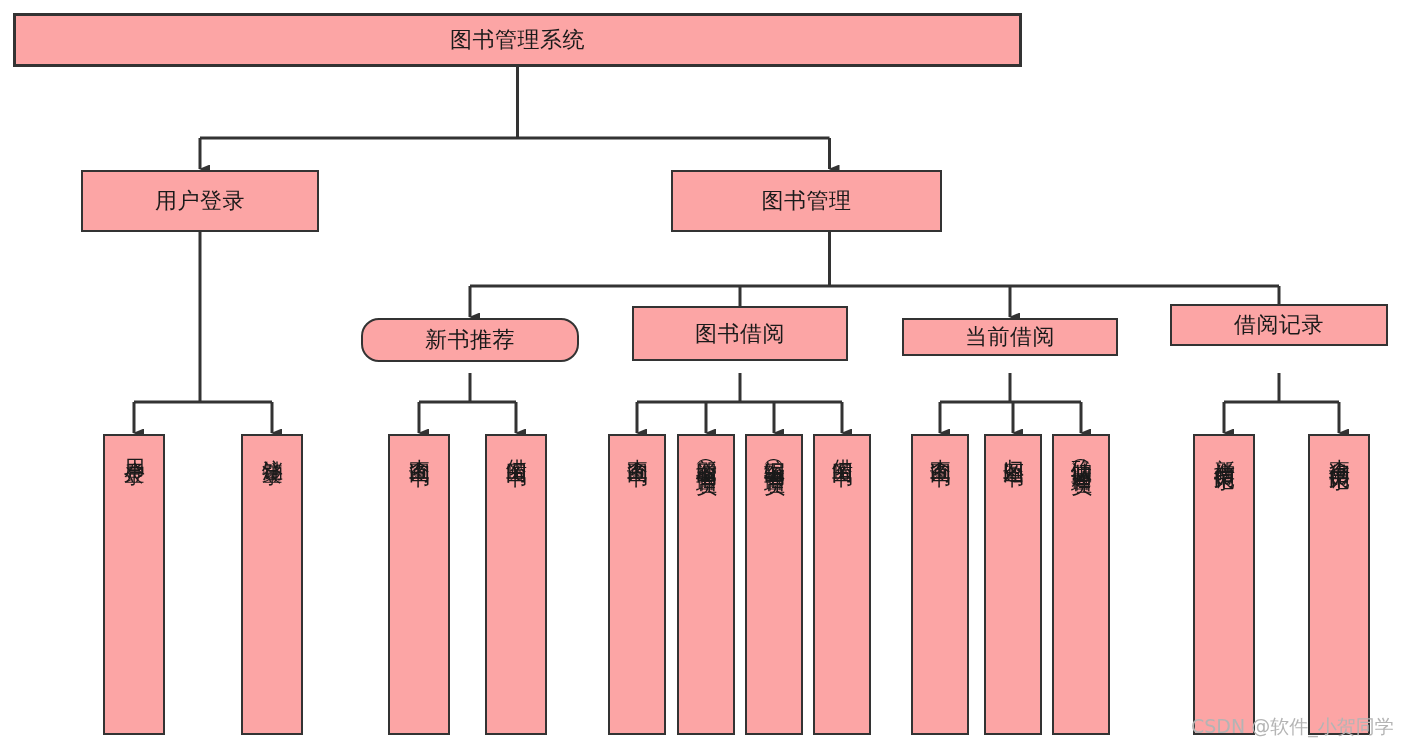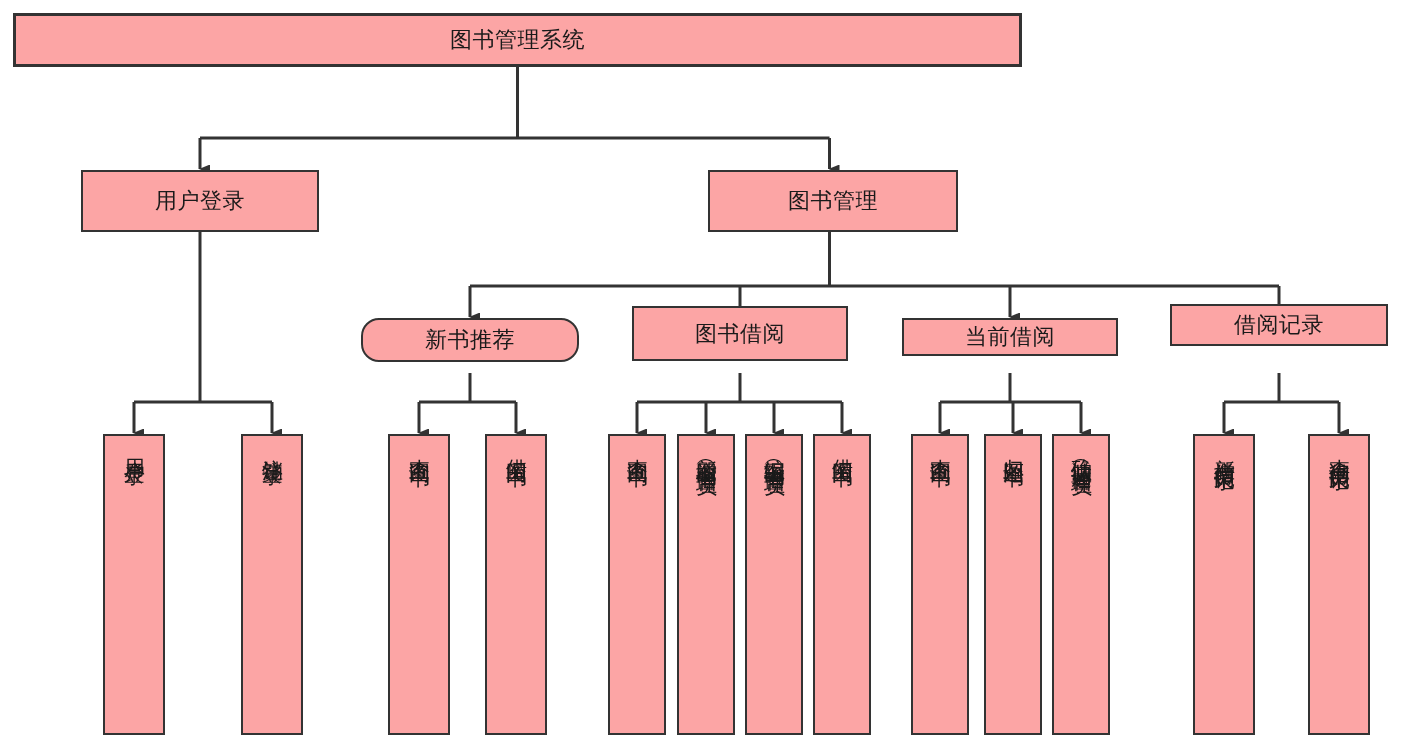--- a/index.html
+++ b/index.html
@@ -112,21 +112,21 @@
       </g>
   </svg>
 
   <div id="nodes-layer">
       <div class="node-box" style="left: 13px; top: 13px; width: 1009px; height: 54px; border-width: 3px;">
         <span class="node-label">图书管理系统</span>
       </div>
       <div class="node-box" style="left: 81px; top: 170px; width: 238px; height: 62px;">
         <span class="node-label">用户登录</span>
       </div>
-      <div class="node-box" style="left: 708px; top: 170px; width: 250px; height: 62px;">
+      <div class="node-box" style="left: 671px; top: 170px; width: 271px; height: 62px;">
         <span class="node-label">图书管理</span>
       </div>
       <div class="node-box" style="left: 361px; top: 318px; width: 218px; height: 44px; border-radius: 18px;">
         <span class="node-label">新书推荐</span>
       </div>
       <div class="node-box" style="left: 632px; top: 306px; width: 216px; height: 55px;">
         <span class="node-label">图书借阅</span>
       </div>
       <div class="node-box" style="left: 902px; top: 318px; width: 216px; height: 38px;">
         <span class="node-label">当前借阅</span>
@@ -168,14 +168,15 @@
         <span class="node-label">确认归还（管理员）</span>
       </div>
       <div class="node-box vertical" style="left: 1193px; top: 434px; width: 62px; height: 301px;">
         <span class="node-label">新增借阅记录</span>
       </div>
       <div class="node-box vertical" style="left: 1308px; top: 434px; width: 62px; height: 301px;">
         <span class="node-label">查询借阅记录</span>
       </div>
     </div>
 
+  <div class="watermark" style="left:1191px; top:714px;">CSDN @软件_小贺同学</div>
 
 </div>
 
 </body></html>

